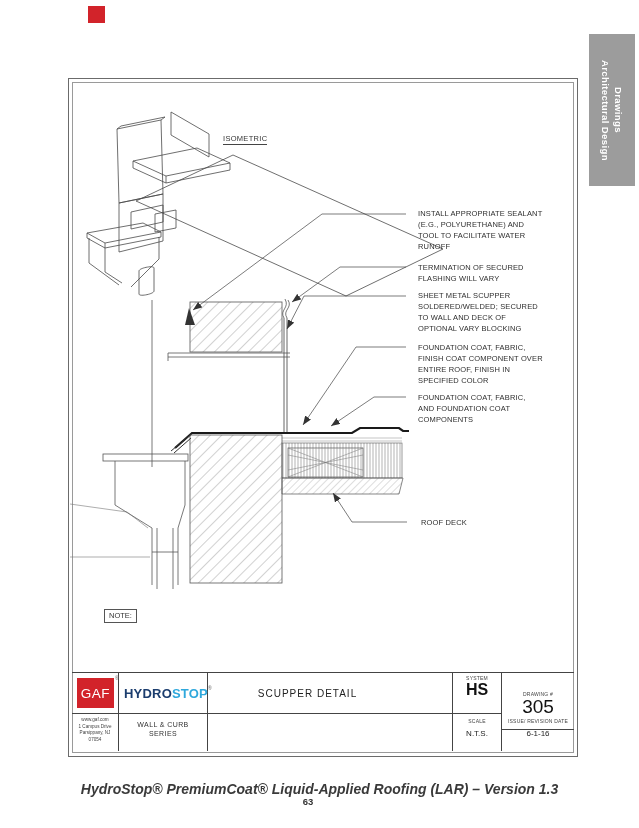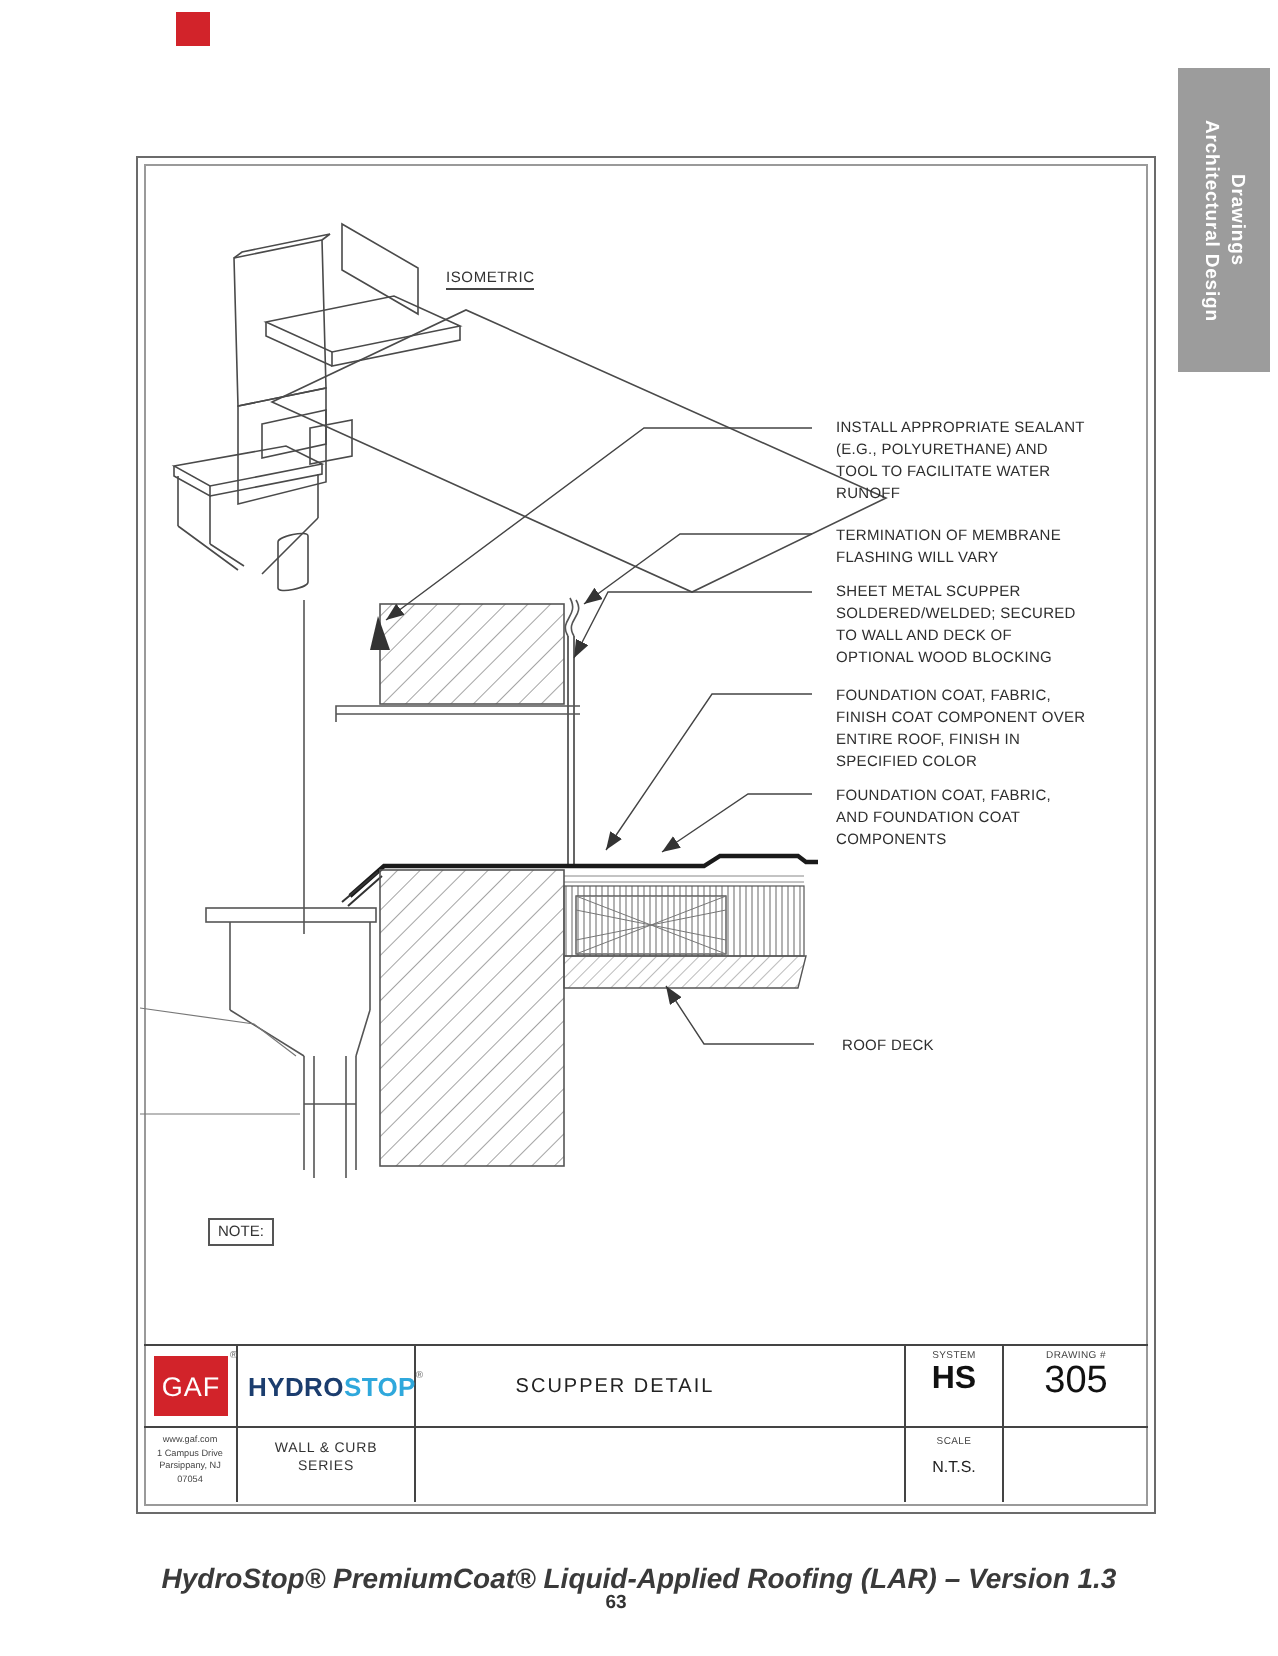--- a/index.html
+++ b/index.html
@@ -147,28 +147,28 @@
 <div class="abs iso-label">ISOMETRIC</div>
 <div class="abs note-box">NOTE:</div>
 
 <div class="abs callout" style="left:418px;top:208px">
   <div>INSTALL APPROPRIATE SEALANT</div>
   <div>(E.G., POLYURETHANE) AND</div>
   <div>TOOL TO FACILITATE WATER</div>
   <div>RUNOFF</div>
 </div>
 <div class="abs callout" style="left:418px;top:262px">
-  <div>TERMINATION OF MEMBRANE</div>
+  <div>TERMINATION OF SECURED</div>
   <div>FLASHING WILL VARY</div>
 </div>
 <div class="abs callout" style="left:418px;top:290px">
   <div>SHEET METAL SCUPPER</div>
   <div>SOLDERED/WELDED; SECURED</div>
   <div>TO WALL AND DECK OF</div>
-  <div>OPTIONAL WOOD BLOCKING</div>
+  <div>OPTIONAL VARY BLOCKING</div>
 </div>
 <div class="abs callout" style="left:418px;top:342px">
   <div>FOUNDATION COAT, FABRIC,</div>
   <div>FINISH COAT COMPONENT OVER</div>
   <div>ENTIRE ROOF, FINISH IN</div>
   <div>SPECIFIED COLOR</div>
 </div>
 <div class="abs callout" style="left:418px;top:392px">
   <div>FOUNDATION COAT, FABRIC,</div>
   <div>AND FOUNDATION COAT</div>
@@ -189,21 +189,21 @@
         <span>
       <span class="p1">HYDRO</span><span class="p2">STOP</span><sup>®</sup>
     </span>
       </div>
   </div>
   <div class="cell bR bB sheet-title" style="left:136px;top:0;width:245px;height:41px;">SCUPPER DETAIL</div>
   <div class="cell bR bB" style="left:381px;top:0;width:49px;height:41px;">
     <div class="lbl">SYSTEM</div>
     <div class="big-hs">HS</div>
   </div>
-  <div class="cell bB" style="left:430px;top:0;width:72px;height:41px;">
+  <div class="cell bB" style="left:430px;top:16px;width:72px;height:41px;">
     <div class="lbl">DRAWING #</div>
     <div class="big-num">305</div>
   </div>
 
   <div class="cell bR" style="left:0;top:41px;width:47px;height:37px;">
     <div class="addr">
       <div>www.gaf.com</div>
       <div>1 Campus Drive</div>
       <div>Parsippany, NJ</div>
       <div>07054</div>
@@ -213,16 +213,20 @@
     <div class="series">
       <div>WALL &amp; CURB</div>
       <div>SERIES</div>
     </div>
   </div>
   <div class="cell bR" style="left:136px;top:41px;width:245px;height:37px;"></div>
   <div class="cell bR" style="left:381px;top:41px;width:49px;height:37px;">
     <div class="lbl" style="padding-top:4px">SCALE</div>
     <div class="val">N.T.S.</div>
   </div>
+  <div class="cell" style="left:430px;top:41px;width:72px;height:37px;">
+    <div class="lbl" style="padding-top:4px">ISSUE/ REVISION DATE</div>
+    <div class="val">6-1-16</div>
+  </div>
 </div>
 
 <div class="abs footer-line">HydroStop® PremiumCoat® Liquid-Applied Roofing (LAR) – Version 1.3</div>
 <div class="abs page-num">63</div>
 
 </body></html>

